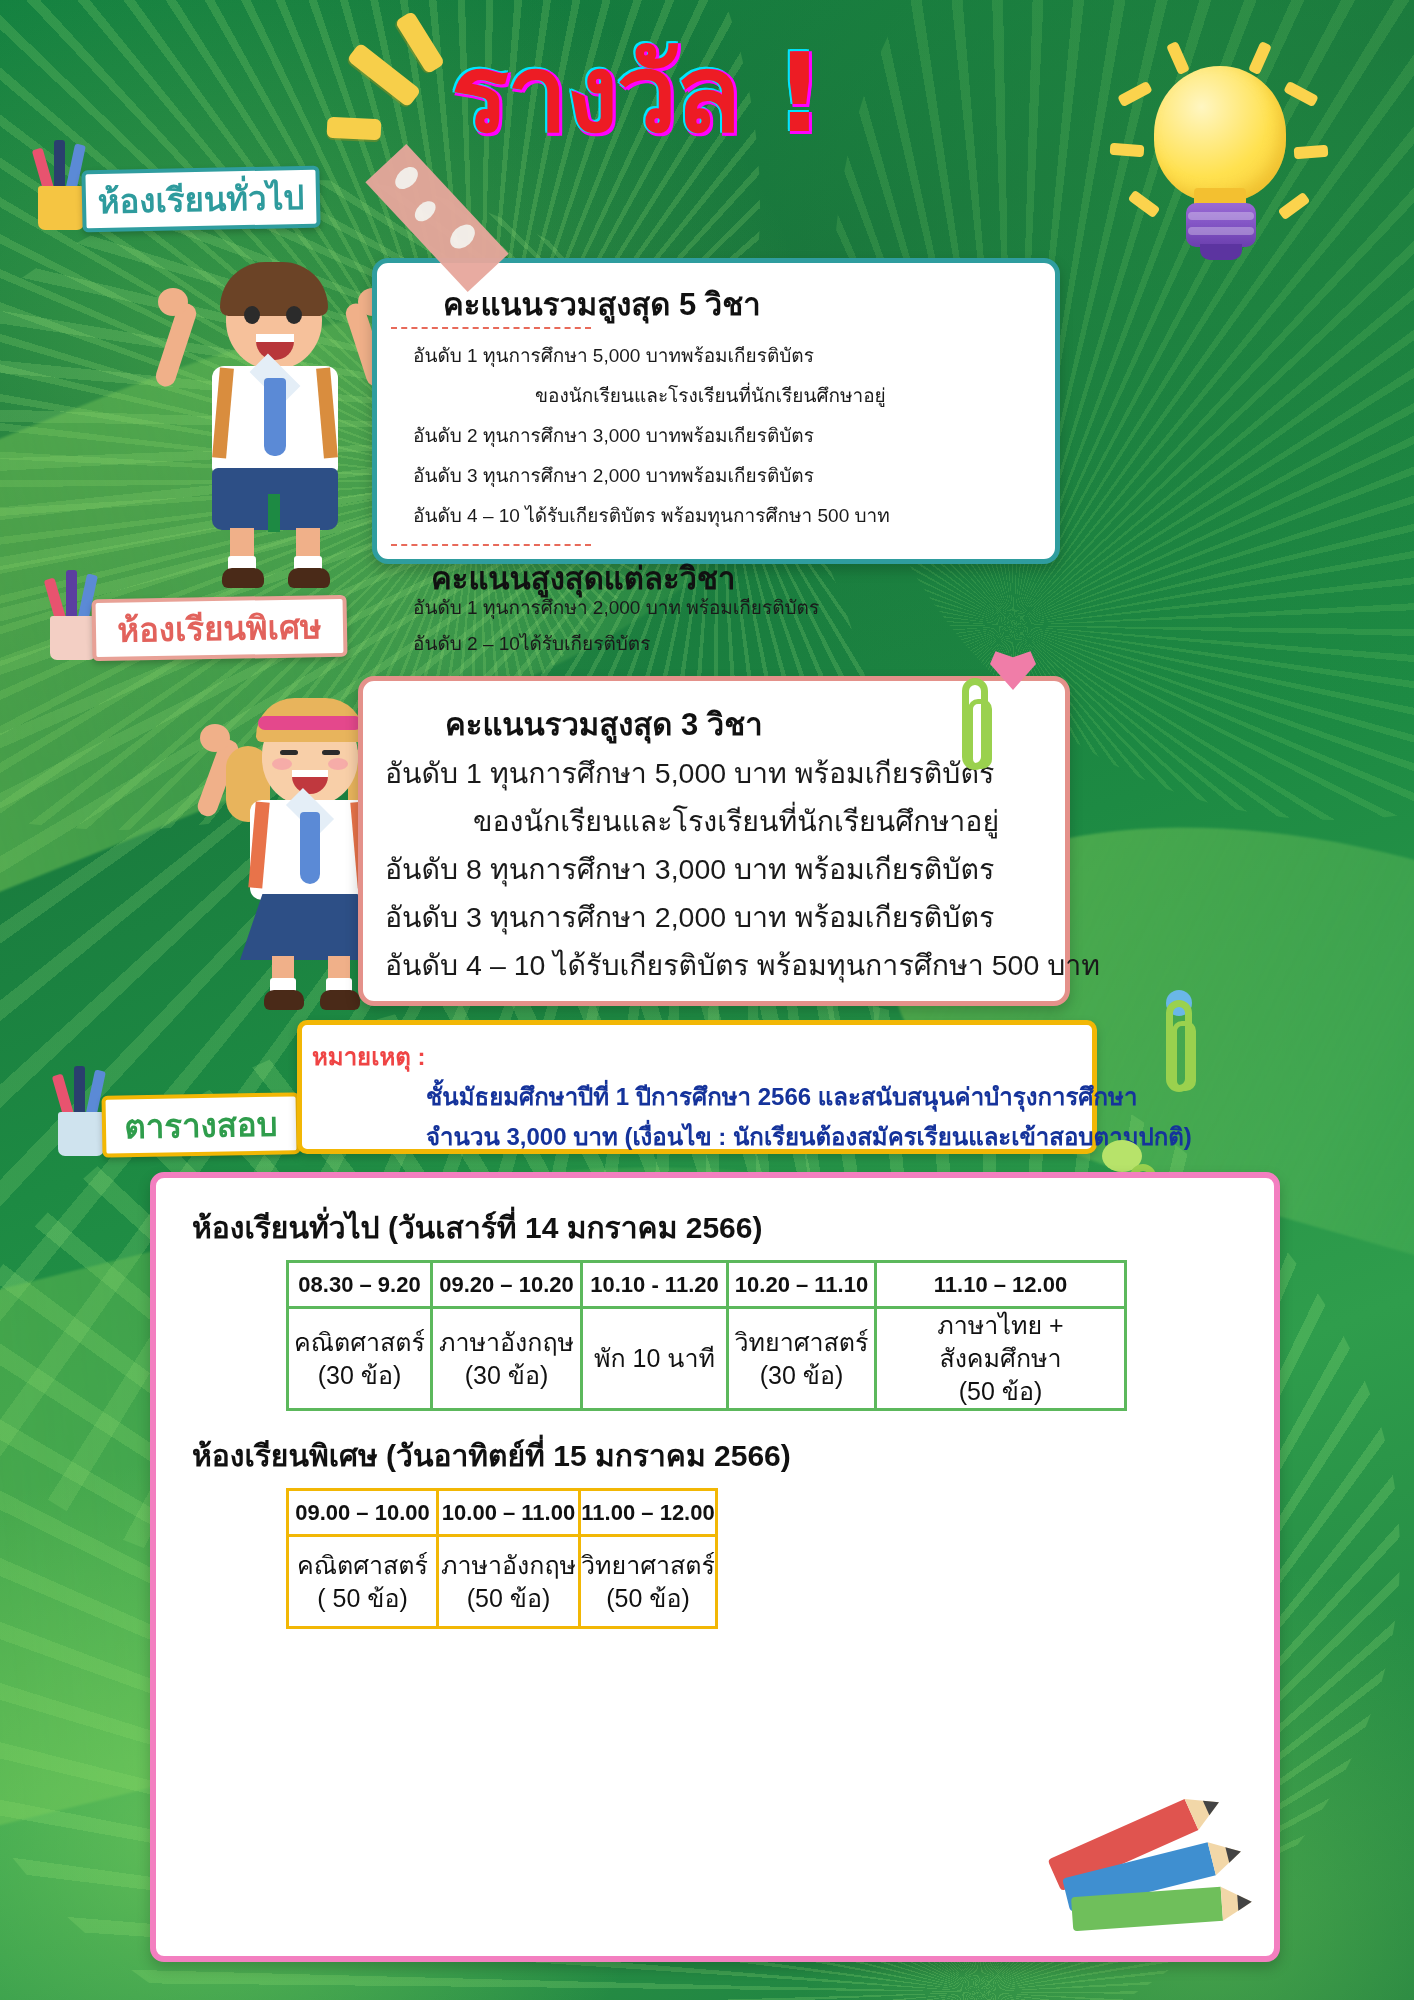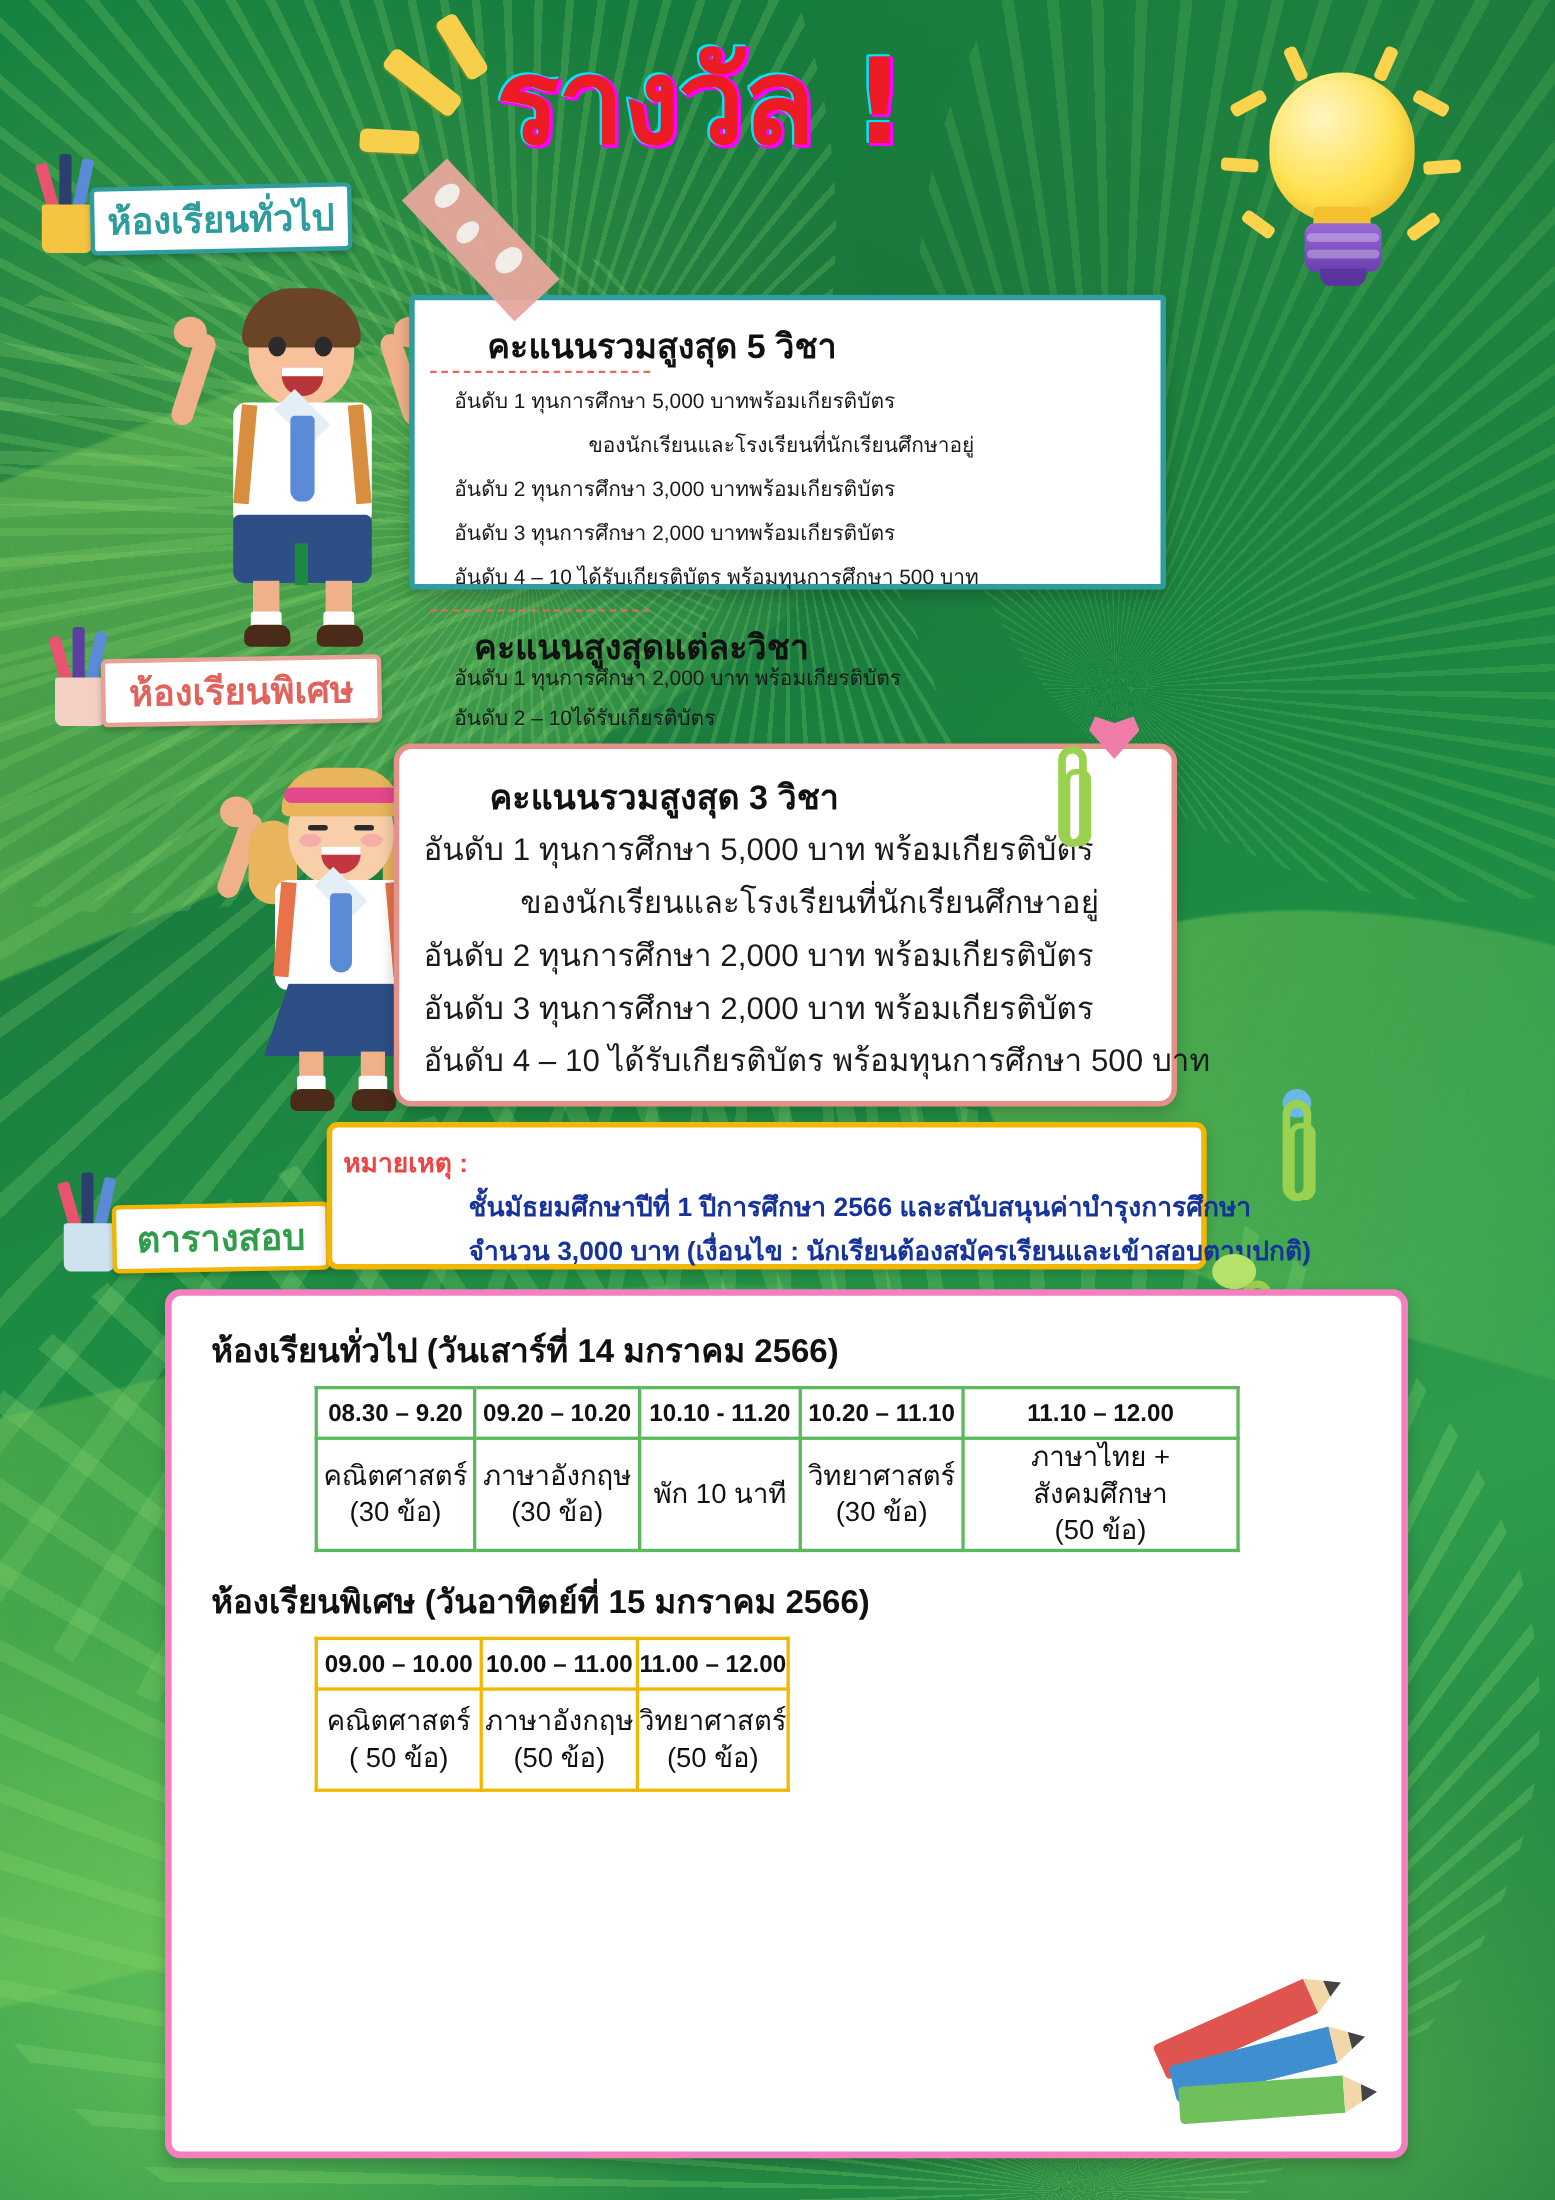--- a/index.html
+++ b/index.html
@@ -130,24 +130,23 @@
     transform: rotate(-1deg); }
 
   
   .cup { position: absolute; width: 64px; height: 90px; }
   .cup .pot { position: absolute; left: 8px; bottom: 0; width: 46px; height: 44px; border-radius: 3px 3px 7px 7px; }
   .cup .pen { position: absolute; bottom: 28px; width: 11px; border-radius: 3px; }
 
   
   .card { position: absolute; background: #fff; }
   #card-general {
-    left: 372px; top: 258px; width: 688px; height: 268px;
-    border: 5px solid #2f9d9f; border-radius: 4px;
+    left: 372px; top: 258px; width: 688px; height: 306px;
+    border: 5px solid #2f9d9f; border-radius: 16px;
     box-shadow: 0 6px 14px rgba(0,0,0,.20);
-    margin-top: 10px;
   }
   #card-special {
     left: 358px; top: 676px; width: 712px; height: 330px;
     border: 5px solid #e4918a; border-radius: 16px;
     box-shadow: 0 6px 14px rgba(0,0,0,.20);
   }
   #card-note {
     left: 297px; top: 1020px; width: 800px; height: 134px;
     border: 5px solid #f2b705; border-radius: 10px;
     background: #ffffff;
@@ -365,21 +364,21 @@
   <div class="tape" style="left:362px; top:190px;">
     <span style="left:16px;top:10px;width:18px;height:26px;"></span>
     <span style="left:54px;top:20px;width:16px;height:24px;"></span>
     <span style="left:96px;top:8px;width:20px;height:28px;"></span>
   </div>
 
   <div class="card" id="card-special">
     <div class="card-title" style="position:absolute;left:82px;top:18px;">คะแนนรวมสูงสุด 3 วิชา</div>
     <div class="line-sp" style="position:absolute;left:22px; top:70px;">อันดับ 1  ทุนการศึกษา 5,000  บาท  พร้อมเกียรติบัตร</div>
     <div class="line-sp" style="position:absolute;left:110px;top:118px;">ของนักเรียนและโรงเรียนที่นักเรียนศึกษาอยู่</div>
-    <div class="line-sp" style="position:absolute;left:22px; top:166px;">อันดับ 2  ทุนการศึกษา 2,000  บาท  พร้อมเกียรติบัตร</div>
+    <div class="line-sp" style="position:absolute;left:22px; top:166px;">อันดับ 8  ทุนการศึกษา 3,000  บาท  พร้อมเกียรติบัตร</div>
     <div class="line-sp" style="position:absolute;left:22px; top:214px;">อันดับ 3  ทุนการศึกษา 2,000  บาท  พร้อมเกียรติบัตร</div>
     <div class="line-sp" style="position:absolute;left:22px; top:262px;">อันดับ 4 – 10  ได้รับเกียรติบัตร พร้อมทุนการศึกษา  500  บาท</div>
   </div>
 
   <div style="position:absolute;left:990px;top:648px;width:46px;height:42px;background:#f07da8;
               clip-path: polygon(50% 100%, 0 38%, 12% 8%, 50% 22%, 88% 8%, 100% 38%);"></div>
   <div class="clip" style="left:962px; top:678px;"></div>
 
   <div class="card" id="card-note">
     <div class="note-label" style="position:absolute;left:10px;top:12px;">หมายเหตุ :</div>

